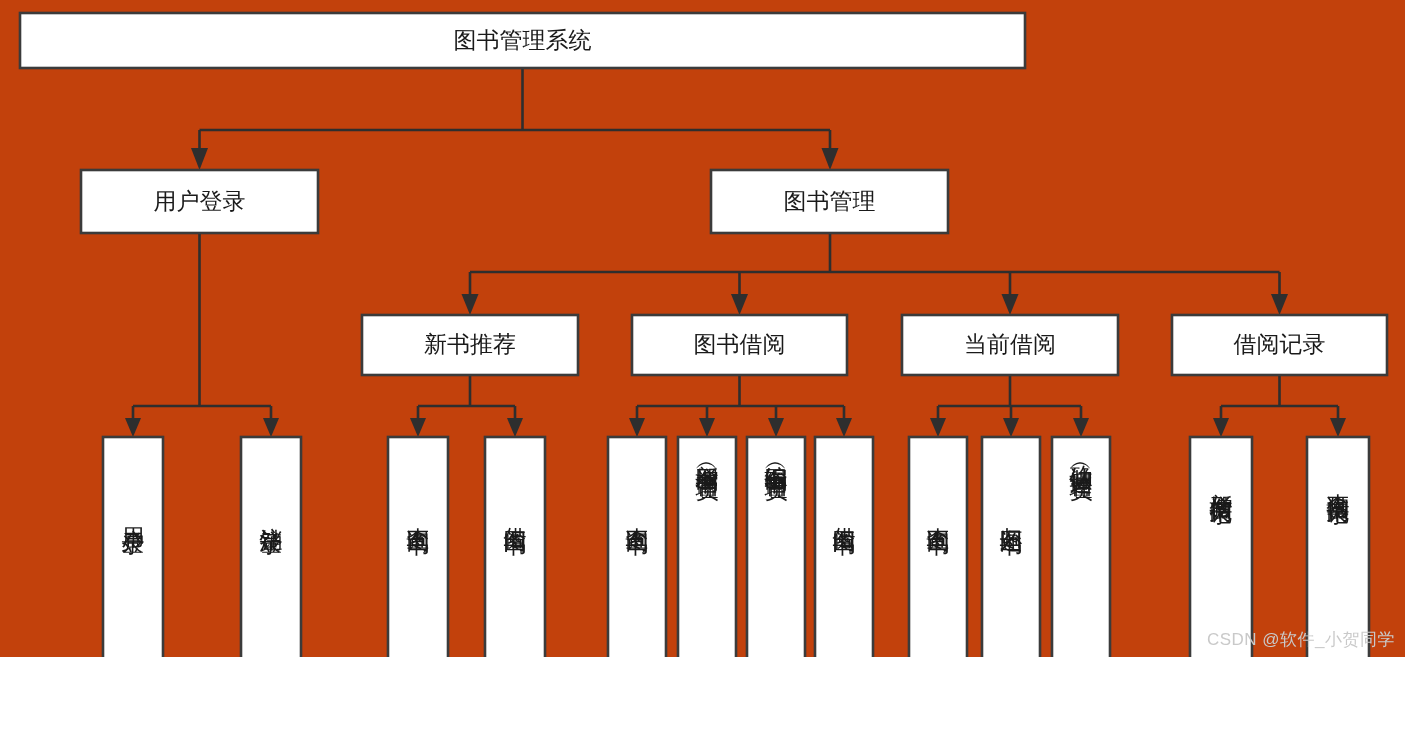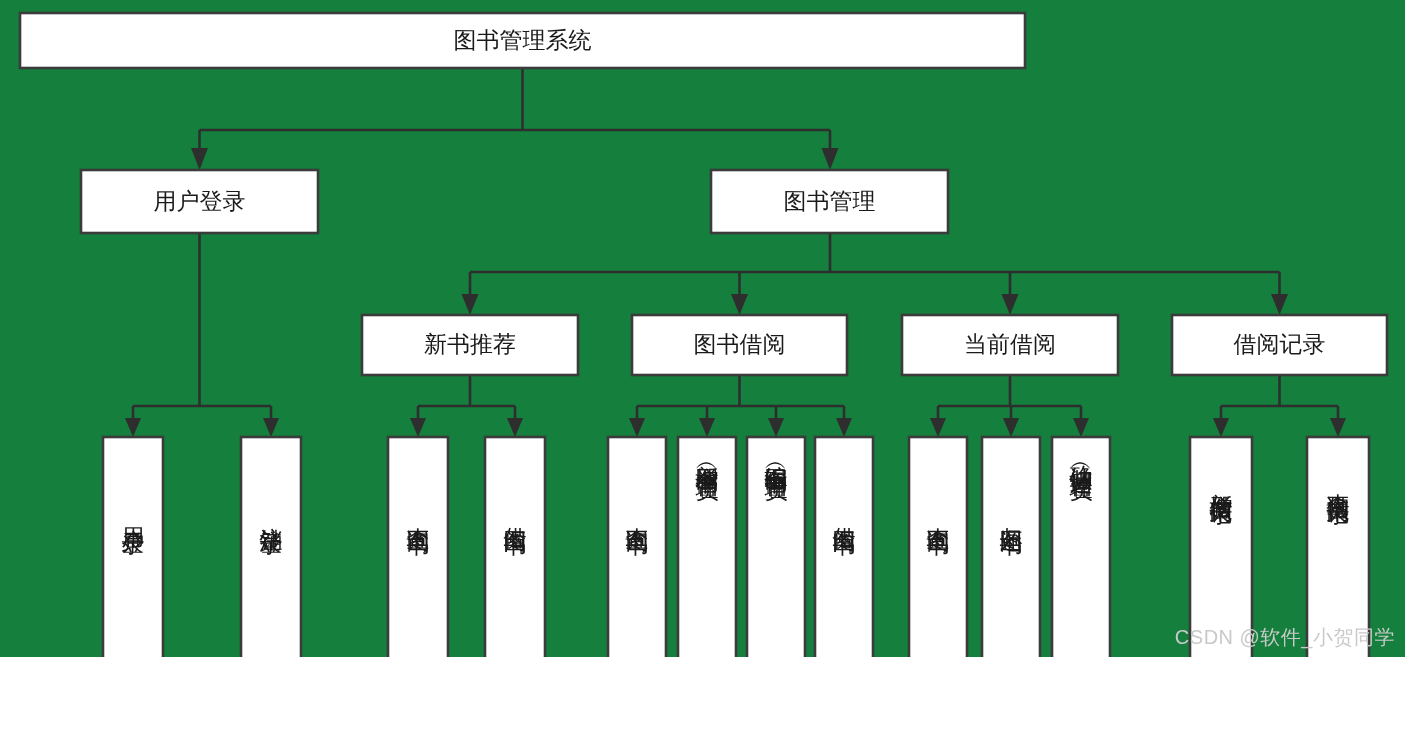--- a/index.html
+++ b/index.html
@@ -8,21 +8,21 @@
     padding: 0;
     background: #ffffff;
   }
   body {
     font-family: "Liberation Sans", "DejaVu Sans", sans-serif;
   }
   #diagram-root {
     position: relative;
     width: 1405px;
     height: 657px;
-    background: #15803d;
+    background: #c2410c;
     overflow: hidden;
   }
   svg.tree-canvas {
     position: absolute;
     top: 0;
     left: 0;
     width: 1405px;
     height: 747px;
     display: block;
   }
@@ -63,21 +63,21 @@
     line-height: 1.08;
     letter-spacing: 2px;
     color: #1a1a1a;
     white-space: nowrap;
   }
   .watermark {
     position: absolute;
     right: 10px;
     bottom: 6px;
     font-family: "Liberation Sans", "DejaVu Sans", sans-serif;
-    font-size: 20px;
+    font-size: 17px;
     color: #c9c9c9;
     letter-spacing: 0.5px;
     white-space: nowrap;
   }
 </style>
 </head>
 <body>
 
 <div id="diagram-root">
 

